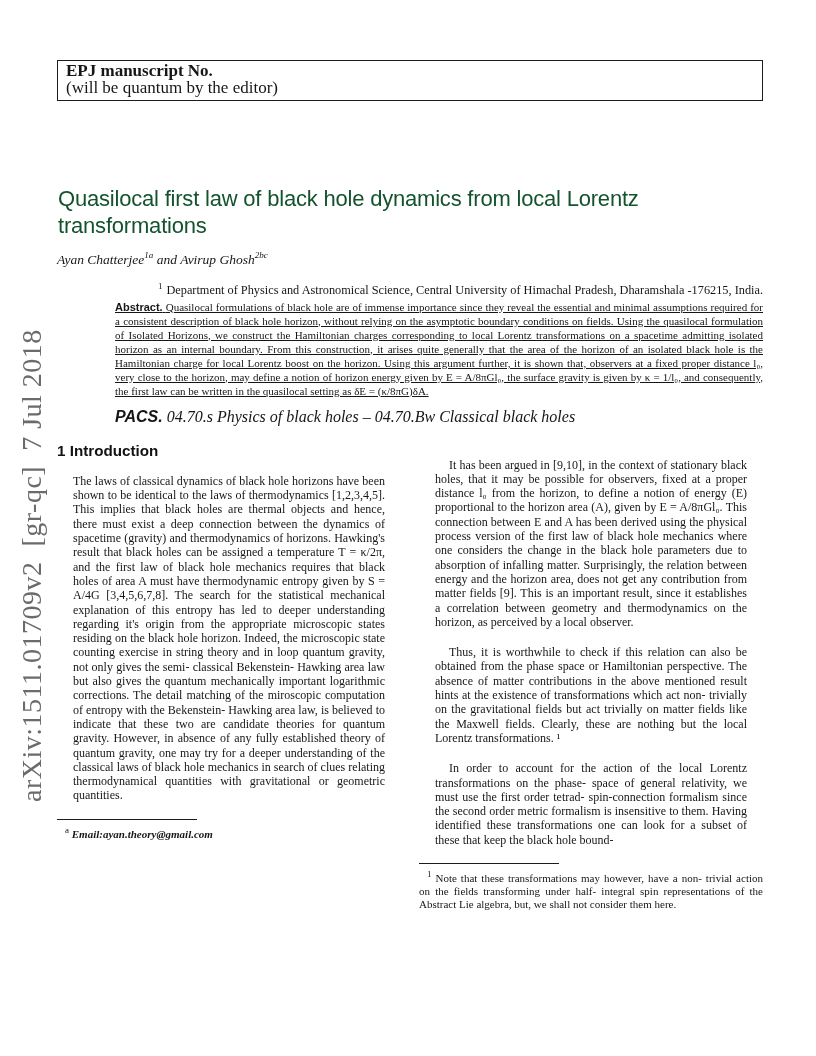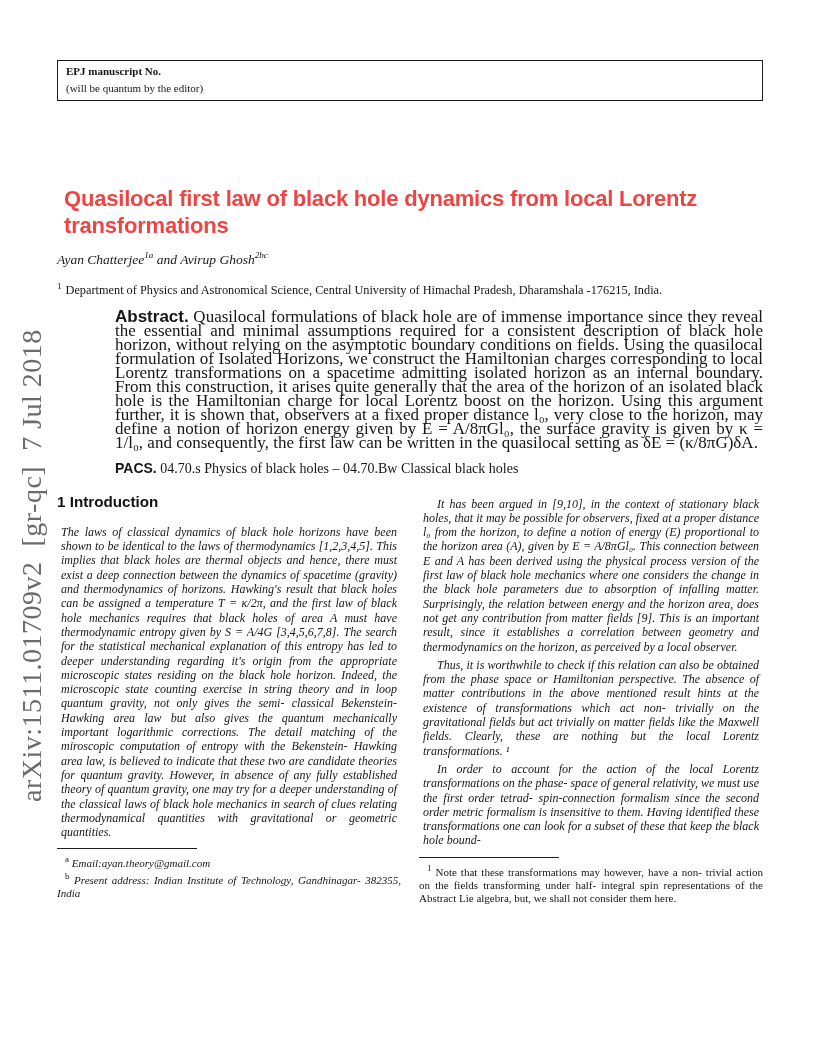--- a/index.html
+++ b/index.html
@@ -11,61 +11,61 @@
   .arxiv-watermark {
     position:absolute; top:802px; left:16px;
     transform-origin:0 0; transform:rotate(-90deg);
     font-size:28px; color:#6b6b6b; white-space:pre; letter-spacing:0.5px;
     font-family:"Liberation Serif","DejaVu Serif",serif;
   }
   .content { position:absolute; left:57px; top:60px; width:706px; }
 
   .header-box {
     border:1.6px solid #1c1c1c; padding:2px 0 4px 8px;
-    font-size:11px; line-height:16.5px;
+    font-size:17px; line-height:16.5px;
   }
   .hb-line1 { font-weight:bold; }
 
   .title {
     font-family:"Liberation Sans","DejaVu Sans",sans-serif;
-    font-weight:bold; font-size:22px; line-height:27px;
-    margin:84px 0 0 7px; letter-spacing:-0.2px; color:#ef4444;
+    font-weight:normal; font-size:22px; line-height:27px;
+    margin:84px 0 0 1px; letter-spacing:-0.2px; color:#14532d;
   }
   .authors { margin-top:11px; font-size:13.5px;font-style:italic; }
   .authors sup, .affil-row sup, .fn sup { font-size:9px; }
 
   .affiliations { margin-top:10px; font-size:12.3px; line-height:16px; }
-  .affil-row { padding-left:13px; text-indent:-13px; }
+  .affil-row { padding-left:13px; text-indent:-13px;text-align:right; }
   .affil-row sup { margin-right:4px; }
 
   .received { margin:15px 0 0 58px; font-size:12.3px; }
 
   .abstract {
-    margin:12px 0 0 58px; width:648px;
-    font-size:17px; line-height:14px; text-align:justify;
+    margin:2px 0 0 58px; width:648px;
+    font-size:11px; line-height:14px; text-align:justify;text-decoration:underline;
   }
   .label-bold {
     font-family:"Liberation Sans","DejaVu Sans",sans-serif;
     font-weight:bold;
   }
-  .pacs { margin:10px 0 0 58px; font-size:14px; }
+  .pacs { margin:10px 0 0 58px; font-size:16px;font-style:italic; }
 
   .columns { display:flex; gap:18px; margin-top:16px; }
   .col { width:346px; font-size:12px; line-height:14.3px; text-align:justify; }
   .section-heading {
     font-family:"Liberation Sans","DejaVu Sans",sans-serif;
     font-size:15.2px; font-weight:bold; margin:2px 0 16px 0; color:#121212;
   }
-  .col p { margin:4px; text-indent:14px;font-style:italic; }
+  .col p { margin:16px; text-indent:14px; }
   .col p.noindent { text-indent:0; }
 
   .footnotes { margin-top:9px; font-size:11px; line-height:13.2px; }
   .fnrule { width:140px; border-top:1.3px solid #1c1c1c; margin-bottom:4px; }
   .fn { text-align:justify; text-indent:8px; }
-  .fn .fn-em { font-style:italic; }
+  .fn .fn-em { font-style:italic;font-weight:bold; }
 </style>
 </head>
 <body>
 
 <div class="page">
 
   <div class="arxiv-watermark">arXiv:1511.01709v2  [gr-qc]  7 Jul 2018</div>
 
   <div class="content">
 
@@ -88,21 +88,20 @@
     <div class="pacs"><span class="label-bold">PACS.</span> <span>04.70.s Physics of black holes – 04.70.Bw Classical black holes</span></div>
 
     <div class="columns">
 
       <div class="col">
         <div class="section-heading">1 Introduction</div>
         <p class="noindent">The laws of classical dynamics of black hole horizons have been shown to be identical to the laws of thermodynamics [1,2,3,4,5]. This implies that black holes are thermal objects and hence, there must exist a deep connection between the dynamics of spacetime (gravity) and thermodynamics of horizons. Hawking's result that black holes can be assigned a temperature T = κ/2π, and the first law of black hole mechanics requires that black holes of area A must have thermodynamic entropy given by S = A/4G [3,4,5,6,7,8]. The search for the statistical mechanical explanation of this entropy has led to deeper understanding regarding it's origin from the appropriate microscopic states residing on the black hole horizon. Indeed, the microscopic state counting exercise in string theory and in loop quantum gravity, not only gives the semi- classical Bekenstein- Hawking area law but also gives the quantum mechanically important logarithmic corrections. The detail matching of the miroscopic computation of entropy with the Bekenstein- Hawking area law, is believed to indicate that these two are candidate theories for quantum gravity. However, in absence of any fully established theory of quantum gravity, one may try for a deeper understanding of the classical laws of black hole mechanics in search of clues relating thermodynamical quantities with gravitational or geometric quantities.</p>
         <div class="footnotes">
           <div class="fnrule"></div>
           <div class="fn"><sup>a</sup> <span class="fn-em">Email:ayan.theory@gmail.com</span></div>
-          <div class="fn"><sup>b</sup> <span class="fn-em">Present address: Indian Institute of Technology, Gandhinagar- 382355, India</span></div>
         </div>
       </div>
 
       <div class="col">
         <p>It has been argued in [9,10], in the context of stationary black holes, that it may be possible for observers, fixed at a proper distance l₀ from the horizon, to define a notion of energy (E) proportional to the horizon area (A), given by E = A/8πGl₀. This connection between E and A has been derived using the physical process version of the first law of black hole mechanics where one considers the change in the black hole parameters due to absorption of infalling matter. Surprisingly, the relation between energy and the horizon area, does not get any contribution from matter fields [9]. This is an important result, since it establishes a correlation between geometry and thermodynamics on the horizon, as perceived by a local observer.</p>
         <p>Thus, it is worthwhile to check if this relation can also be obtained from the phase space or Hamiltonian perspective. The absence of matter contributions in the above mentioned result hints at the existence of transformations which act non- trivially on the gravitational fields but act trivially on matter fields like the Maxwell fields. Clearly, these are nothing but the local Lorentz transformations. ¹</p>
         <p>In order to account for the action of the local Lorentz transformations on the phase- space of general relativity, we must use the first order tetrad- spin-connection formalism since the second order metric formalism is insensitive to them. Having identified these transformations one can look for a subset of these that keep the black hole bound-</p>
         <div class="footnotes">
           <div class="fnrule"></div>
           <div class="fn"><sup>1</sup> <span>Note that these transformations may however, have a non- trivial action on the fields transforming under half- integral spin representations of the Abstract Lie algebra, but, we shall not consider them here.</span></div>

